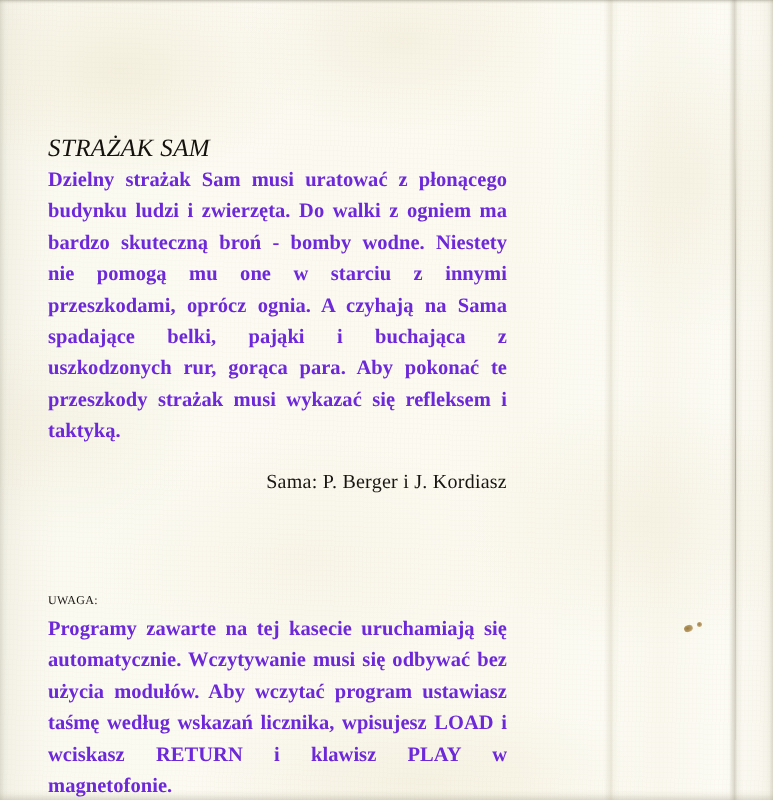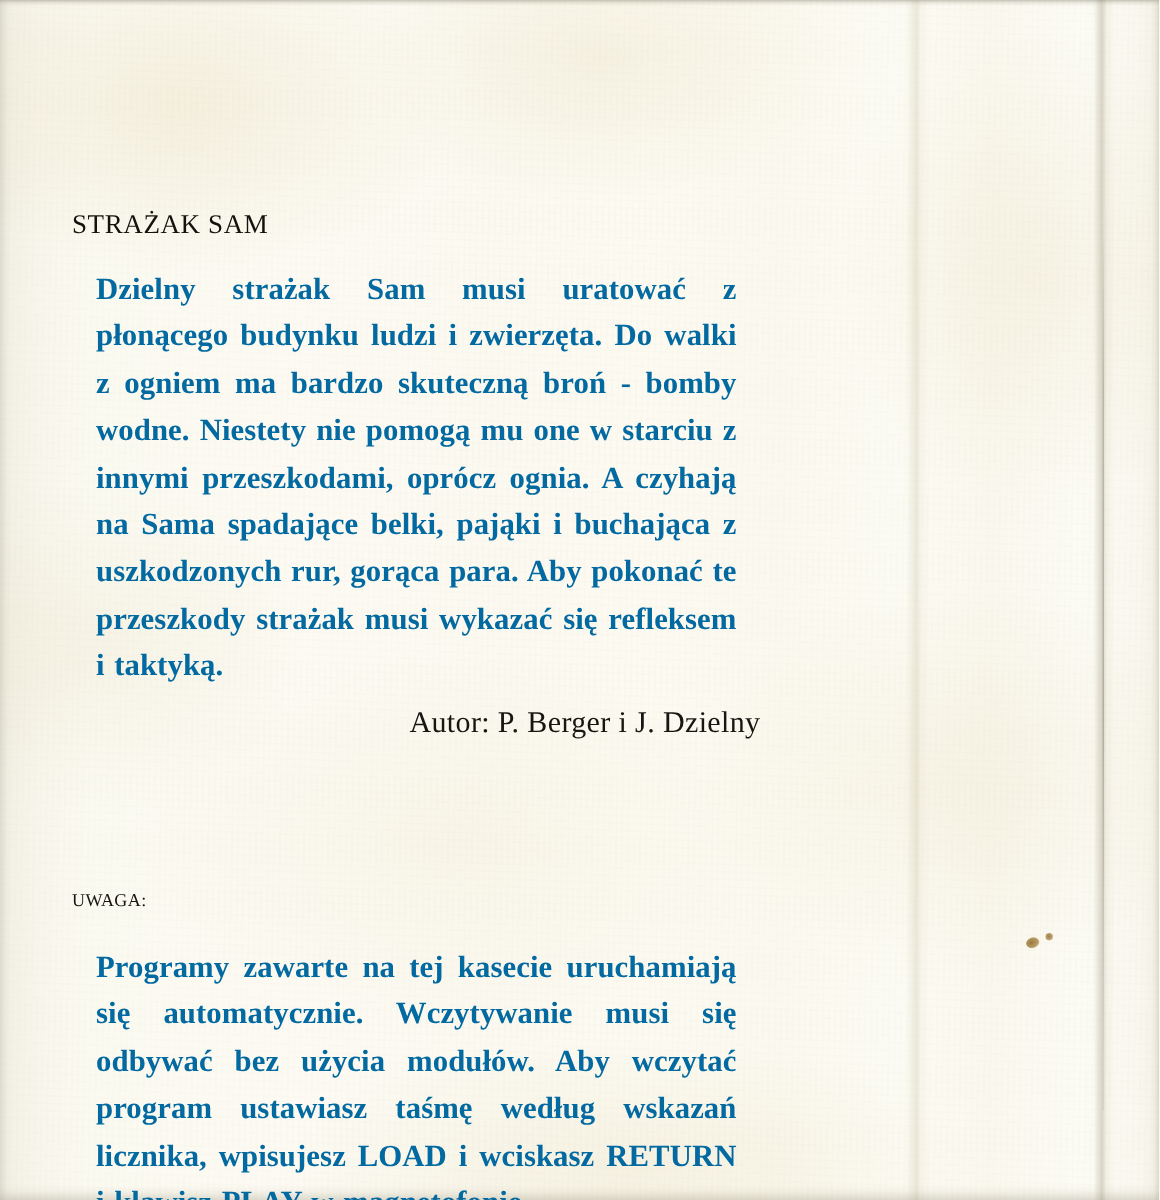--- a/index.html
+++ b/index.html
@@ -143,38 +143,39 @@
     color: #1a1713;
   }
 
   .text-block {
     position: absolute;
     left: 48px;
     width: 459px;
   }
 
   .title {
-    font-size: 18px;
+    font-size: 25px;
     line-height: 26px;
     letter-spacing: 0.4px;
     font-weight: 400;
     margin: 0 0 3px 0;
     color: #15120e;
     white-space: pre;
+    font-style: italic;
   }
 
   .body-para {
-    margin: 16px;
+    margin: 0;
     font-size: 20.5px;
     line-height: 31.4px;
     font-weight: 700;
     text-align: justify;
     text-justify: inter-word;
     letter-spacing: 0.05px;
-    color: #0369a1;
+    color: #6d28d9;
     word-spacing: 1.2px;
   }
   .body-para.nohyph {
     hyphens: none;
   }
 
   .byline {
     position: absolute;
     left: 48px;
     width: 459px;
@@ -221,21 +222,21 @@
   <div class="edge-left"></div>
   <div class="edge-right"></div>
 
   <div class="content">
 
     <div class="text-block" style="top:136px;">
       <h1 class="title">STRAŻAK SAM</h1>
       <p class="body-para">Dzielny strażak Sam musi uratować z płonącego budynku ludzi i zwierzęta. Do walki z ogniem ma bardzo skuteczną broń - bomby wodne. Niestety nie pomogą mu one w starciu z innymi przeszkodami, oprócz ognia. A czyhają na Sama spadające belki, pająki i buchająca z uszkodzonych rur, gorąca para. Aby pokonać te przeszkody strażak musi wykazać się refleksem i taktyką.</p>
     </div>
 
-    <div class="byline" style="top:469px;">Autor: P. Berger i J. Dzielny</div>
+    <div class="byline" style="top:469px;">Sama: P. Berger i J. Kordiasz</div>
 
     <div class="text-block" style="top:587px;">
       <p class="note-head">UWAGA:</p>
       <p class="body-para nohyph">Programy zawarte na tej kasecie uruchamiają się automatycznie. Wczytywanie musi się odbywać bez użycia modułów. Aby wczytać program ustawiasz taśmę według wskazań licznika, wpisujesz LOAD i wciskasz RETURN i klawisz PLAY w magnetofonie.</p>
     </div>
 
   </div>
 </div>
 
 </body></html>

